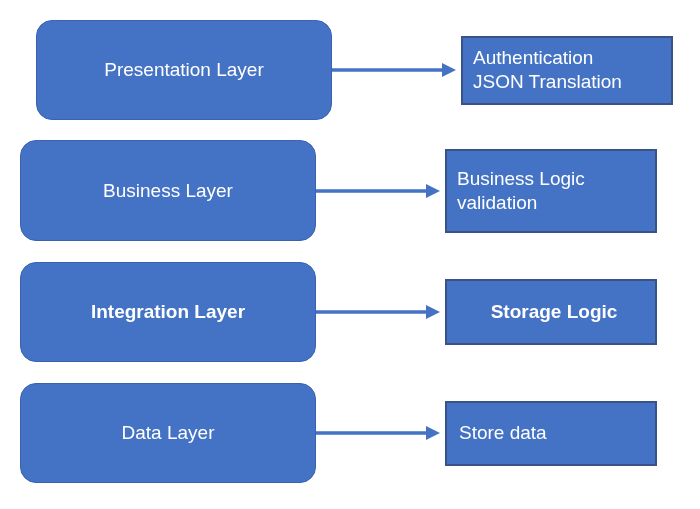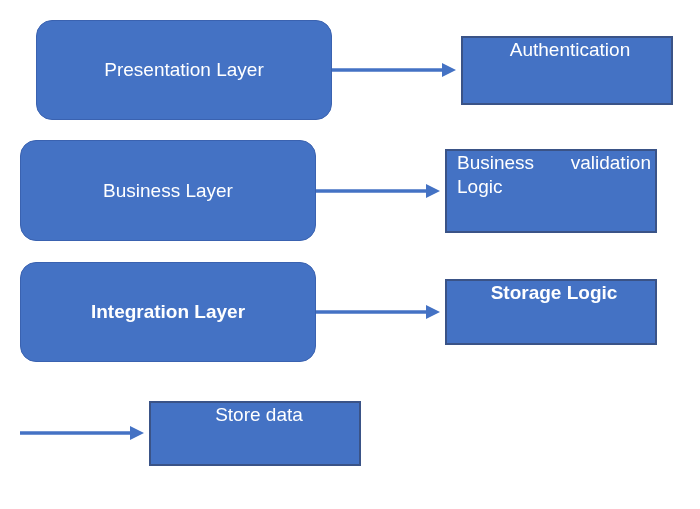--- a/index.html
+++ b/index.html
@@ -53,21 +53,21 @@
   .arrow-head {
     fill: var(--arrow, #4472C4);
   }
 
   .target-box {
     box-sizing: border-box;
     width: 212px;
     background: var(--box-fill, #4472C4);
     border: 2px solid var(--right-box-border, #3A5387);
     display: flex;
-    flex-direction: row;
+    flex-direction: column;
     justify-content: center;
     padding-left: 10px;
     padding-right: 4px;
     color: var(--text, #ffffff);
     font-size: 19px;
     line-height: 24px;
     flex: 0 0 auto;
   }
   .row-1 .target-box { height: 69px; }
   .row-2 .target-box { height: 84px; }
@@ -84,20 +84,21 @@
   <div class="row row-1">
     <div class="layer-box">
       <span>Presentation Layer</span>
     </div>
     <svg class="arrow-svg" width="129" height="24" viewBox="0 0 129 24">
       <line class="arrow-line" x1="0" y1="12" x2="112" y2="12"></line>
       <polygon class="arrow-head" points="110,5 124,12 110,19"></polygon>
     </svg>
     <div class="target-box">
       <span class="target-line">Authentication</span>
+      <span class="target-line">JSON Translation</span>
     </div>
   </div>
 
   <div class="row row-2">
     <div class="layer-box">
       <span>Business Layer</span>
     </div>
     <svg class="arrow-svg" width="129" height="24" viewBox="0 0 129 24">
       <line class="arrow-line" x1="0" y1="12" x2="112" y2="12"></line>
       <polygon class="arrow-head" points="110,5 124,12 110,19"></polygon>
@@ -116,20 +117,23 @@
       <line class="arrow-line" x1="0" y1="12" x2="112" y2="12"></line>
       <polygon class="arrow-head" points="110,5 124,12 110,19"></polygon>
     </svg>
     <div class="target-box">
       <span class="target-line">Storage Logic</span>
 
     </div>
   </div>
 
   <div class="row row-4">
+    <div class="layer-box">
+      <span>Data Layer</span>
+    </div>
     <svg class="arrow-svg" width="129" height="24" viewBox="0 0 129 24">
       <line class="arrow-line" x1="0" y1="12" x2="112" y2="12"></line>
       <polygon class="arrow-head" points="110,5 124,12 110,19"></polygon>
     </svg>
     <div class="target-box">
       <span class="target-line">Store data</span>
 
     </div>
   </div>
 

